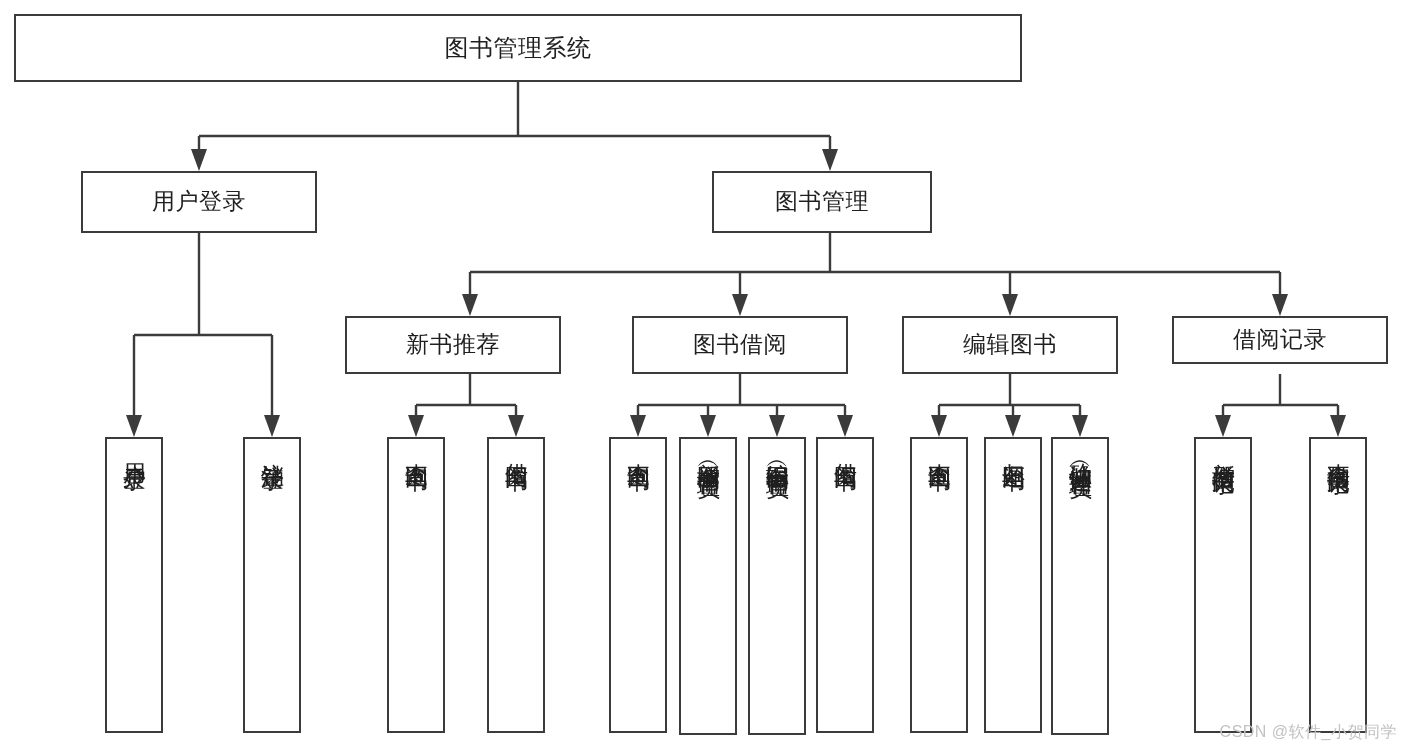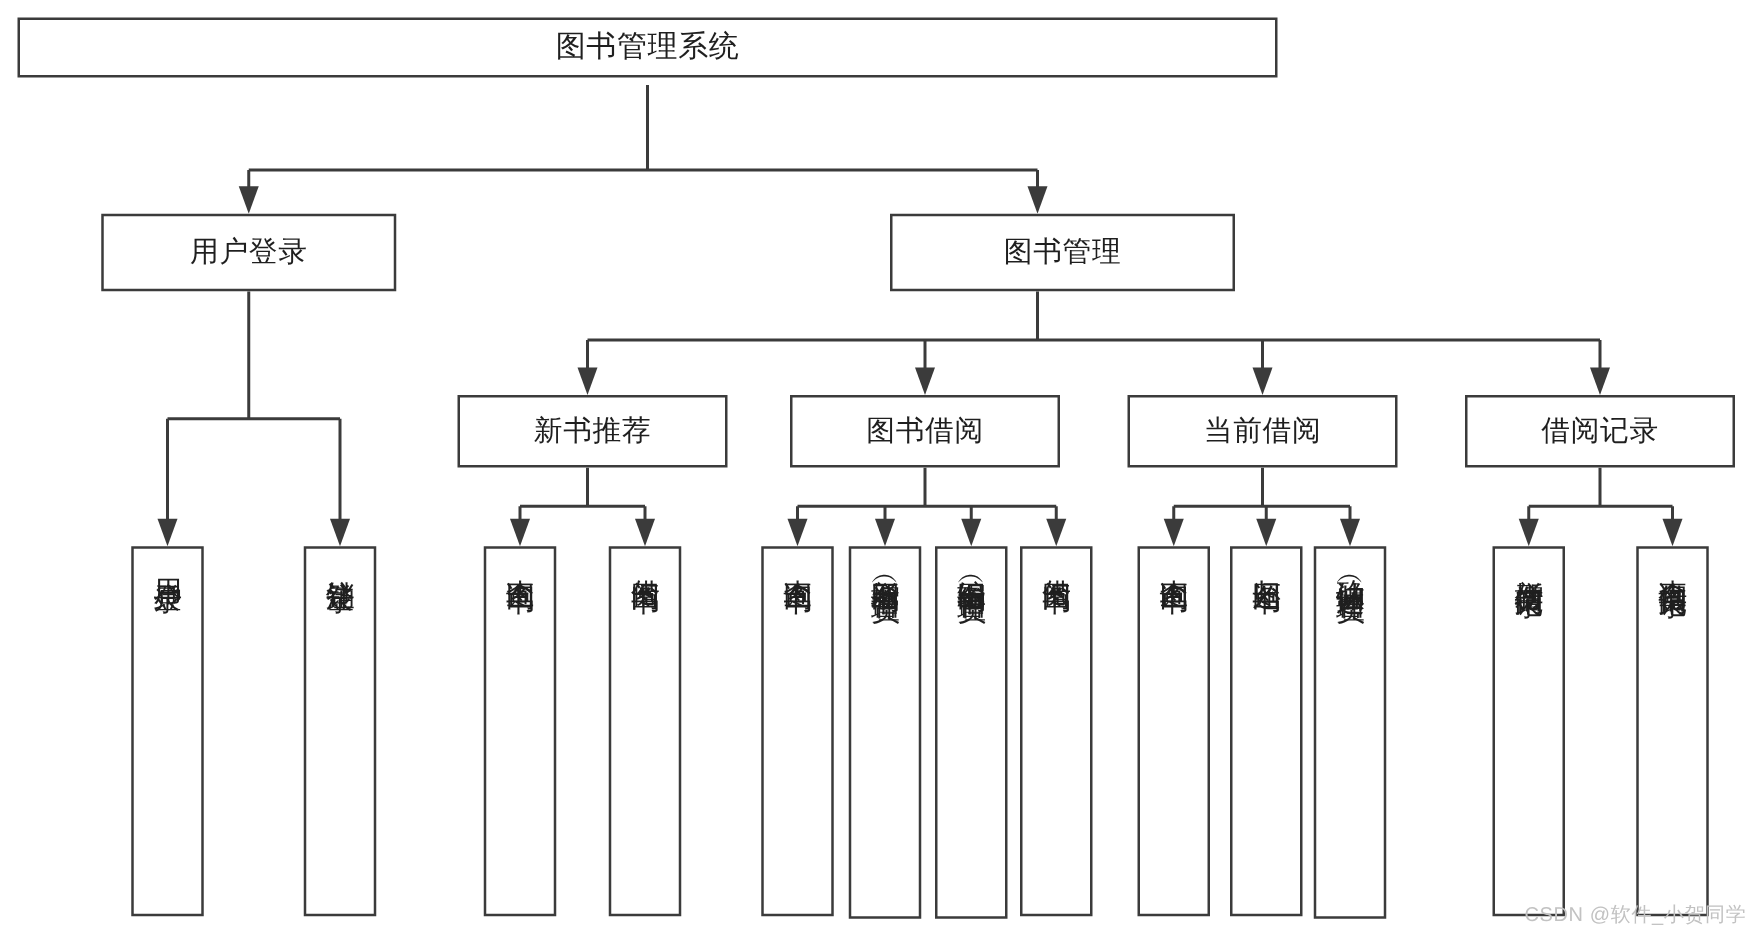--- a/index.html
+++ b/index.html
@@ -130,39 +130,39 @@
       <line x1="1080" y1="405" x2="1080" y2="416" class="link-line" stroke="#3b3b3b"></line>
       <polygon points="1072,415 1088,415 1080,437" class="link-arrow" fill="#3b3b3b"></polygon>
       <line x1="1280" y1="374" x2="1280" y2="405" class="link-line" stroke="#3b3b3b"></line>
       <line x1="1223" y1="405" x2="1338" y2="405" class="link-line" stroke="#3b3b3b"></line>
       <line x1="1223" y1="405" x2="1223" y2="416" class="link-line" stroke="#3b3b3b"></line>
       <polygon points="1215,415 1231,415 1223,437" class="link-arrow" fill="#3b3b3b"></polygon>
       <line x1="1338" y1="405" x2="1338" y2="416" class="link-line" stroke="#3b3b3b"></line>
       <polygon points="1330,415 1346,415 1338,437" class="link-arrow" fill="#3b3b3b"></polygon>
     </svg>
   <div id="nodes">
-      <div class="node horizontal root" style="left: 14px; top: 14px; width: 1008px; height: 48px; border-color: rgb(59, 59, 59);">
+      <div class="node horizontal root" style="left: 14px; top: 14px; width: 1008px; height: 68px; border-color: rgb(59, 59, 59);">
         <span class="node-label" style="color: rgb(31, 31, 31);">图书管理系统</span>
       </div>
       <div class="node horizontal" style="left: 81px; top: 171px; width: 236px; height: 62px; border-color: rgb(59, 59, 59);">
         <span class="node-label" style="color: rgb(31, 31, 31);">用户登录</span>
       </div>
-      <div class="node horizontal" style="left: 712px; top: 171px; width: 276px; height: 62px; border-color: rgb(59, 59, 59);">
+      <div class="node horizontal" style="left: 712px; top: 171px; width: 220px; height: 62px; border-color: rgb(59, 59, 59);">
         <span class="node-label" style="color: rgb(31, 31, 31);">图书管理</span>
       </div>
-      <div class="node horizontal" style="left: 366px; top: 316px; width: 216px; height: 58px; border-color: rgb(59, 59, 59);">
+      <div class="node horizontal" style="left: 345px; top: 316px; width: 216px; height: 58px; border-color: rgb(59, 59, 59);">
         <span class="node-label" style="color: rgb(31, 31, 31);">新书推荐</span>
       </div>
       <div class="node horizontal" style="left: 632px; top: 316px; width: 216px; height: 58px; border-color: rgb(59, 59, 59); justify-content: center;">
         <span class="node-label" style="color: rgb(31, 31, 31);">图书借阅</span>
       </div>
       <div class="node horizontal" style="left: 902px; top: 316px; width: 216px; height: 58px; border-color: rgb(59, 59, 59);">
-        <span class="node-label" style="color: rgb(31, 31, 31);">当前借阅</span>
-      </div>
-      <div class="node horizontal" style="left: 1172px; top: 316px; width: 216px; height: 58px; border-color: rgb(59, 59, 59);">
+        <span class="node-label" style="color: rgb(31, 31, 31);">编辑图书</span>
+      </div>
+      <div class="node horizontal" style="left: 1172px; top: 316px; width: 216px; height: 48px; border-color: rgb(59, 59, 59);">
         <span class="node-label" style="color: rgb(31, 31, 31);">借阅记录</span>
       </div>
       <div class="node vertical" style="left: 105px; top: 437px; width: 58px; height: 296px; border-color: rgb(59, 59, 59);">
         <span class="node-label" style="color: rgb(31, 31, 31);">用户登录</span>
       </div>
       <div class="node vertical" style="left: 243px; top: 437px; width: 58px; height: 296px; border-color: rgb(59, 59, 59);">
         <span class="node-label" style="color: rgb(31, 31, 31);">注销登录</span>
       </div>
       <div class="node vertical" style="left: 387px; top: 437px; width: 58px; height: 296px; border-color: rgb(59, 59, 59);">
         <span class="node-label" style="color: rgb(31, 31, 31);">查询图书</span>

